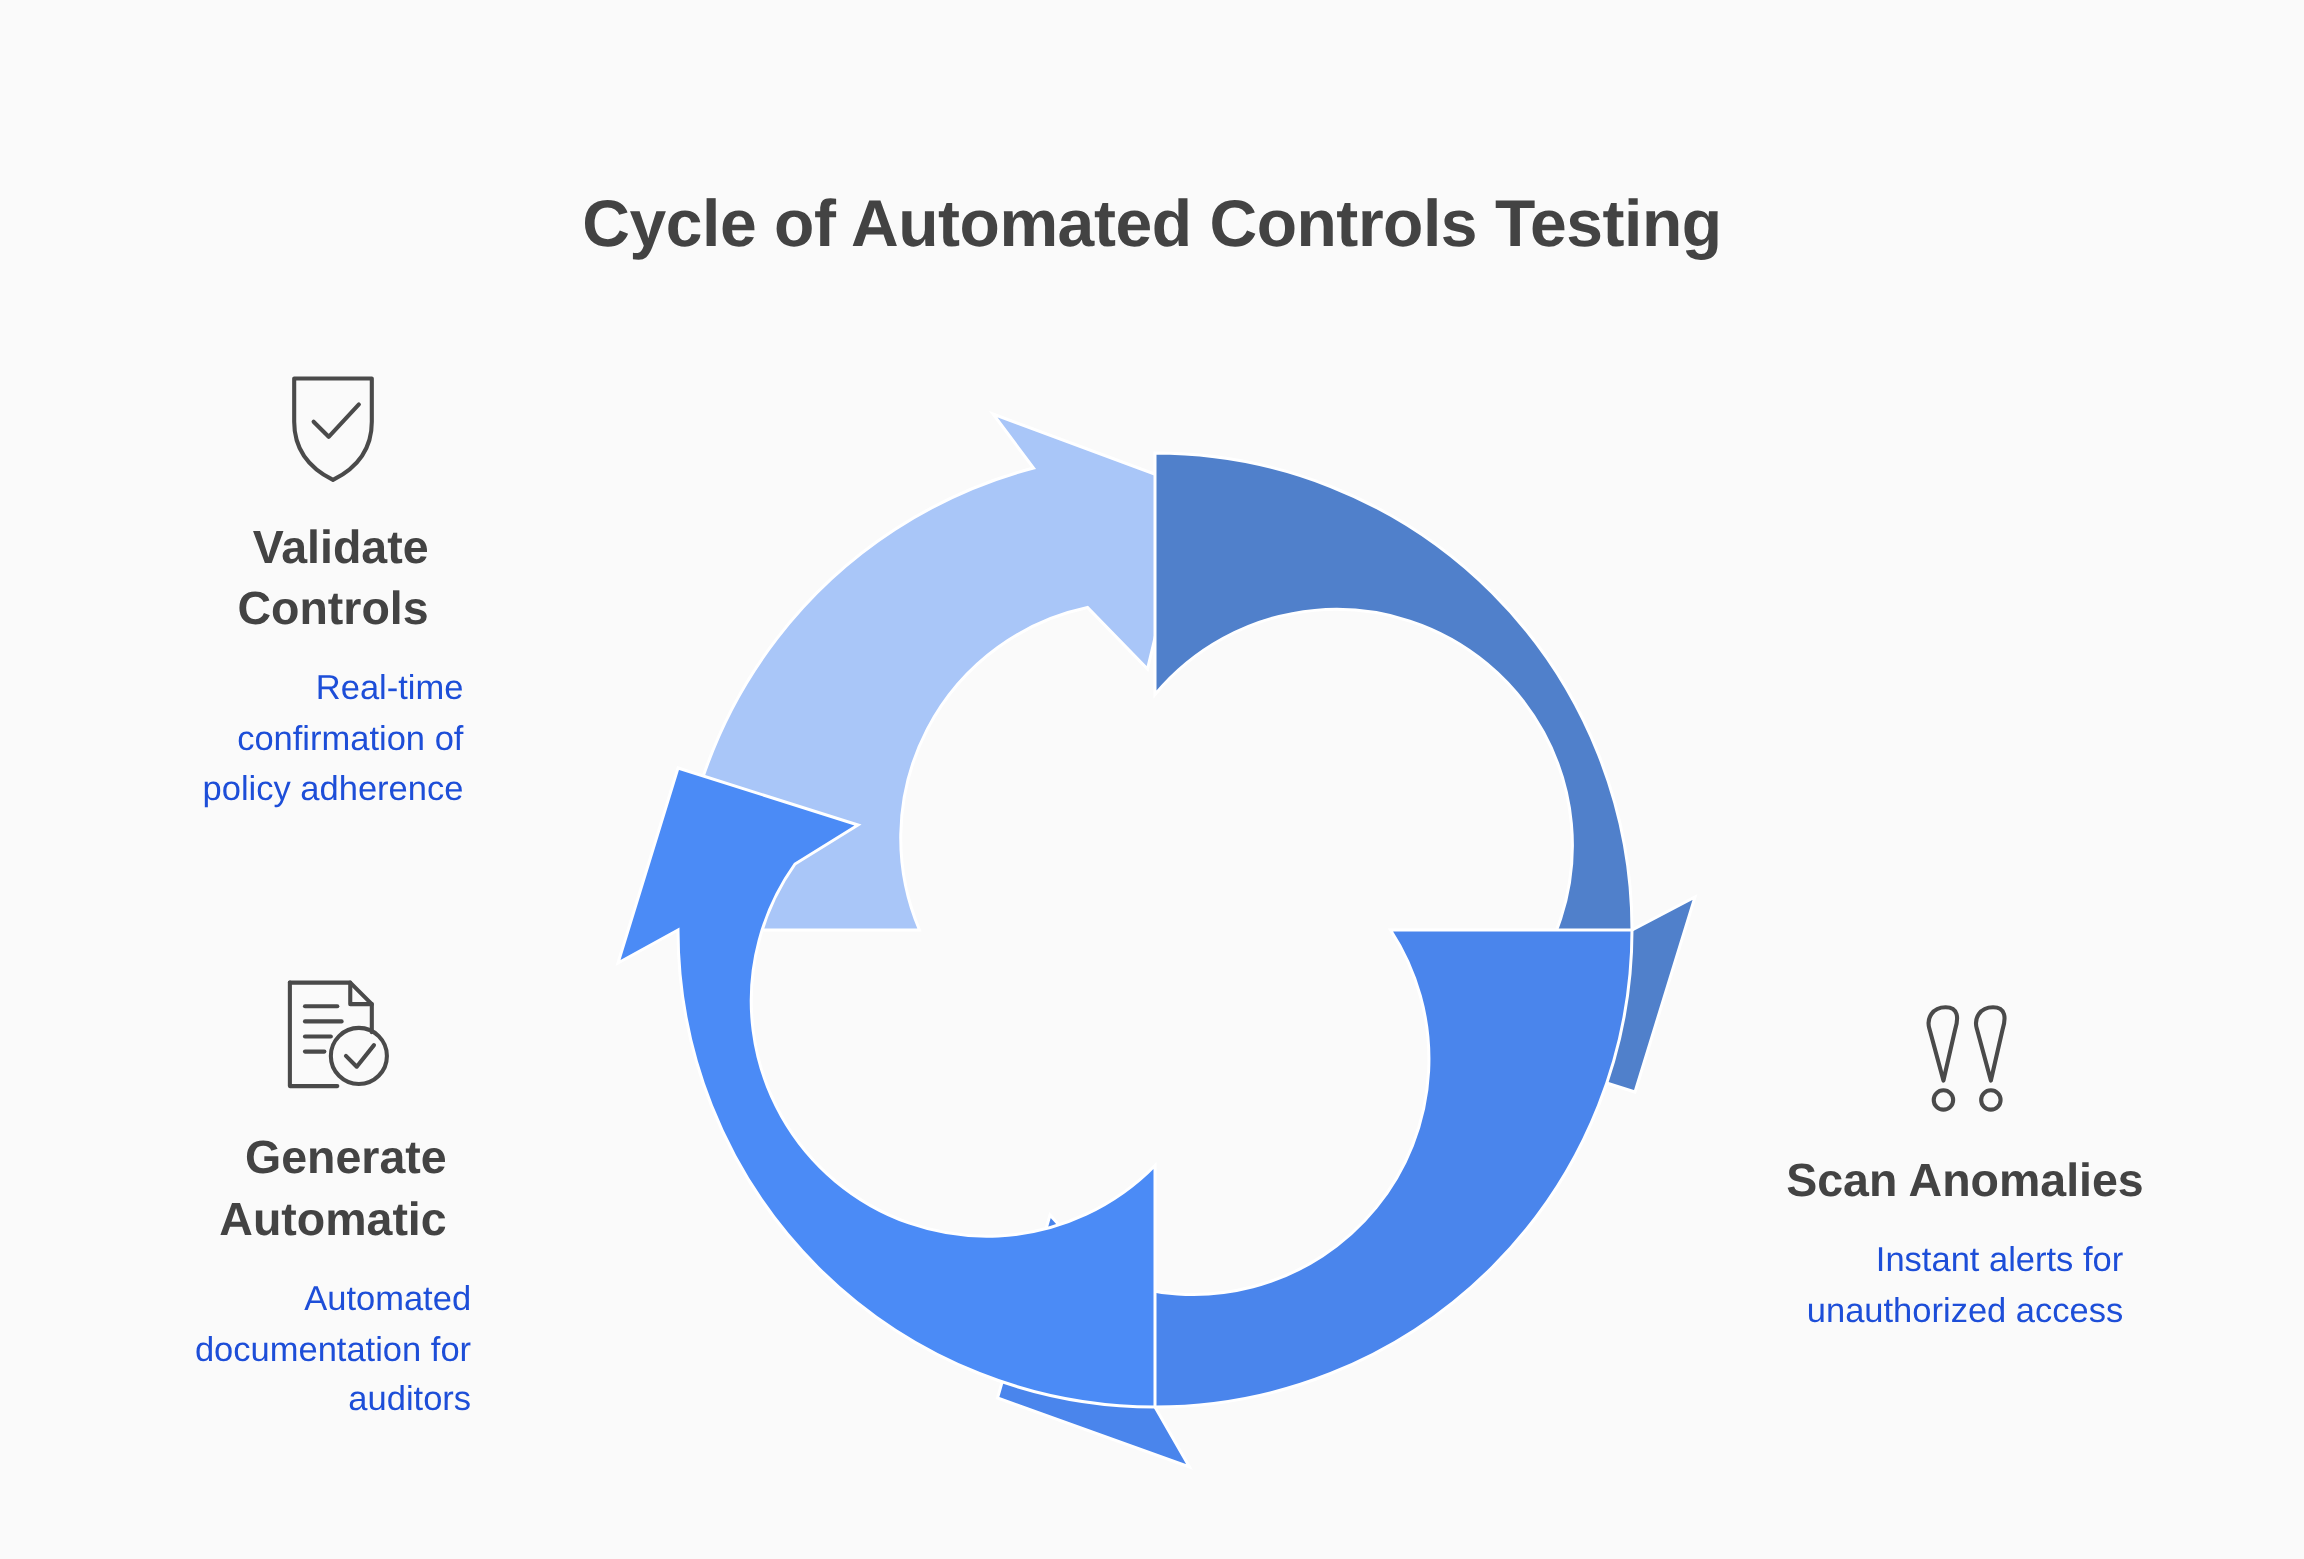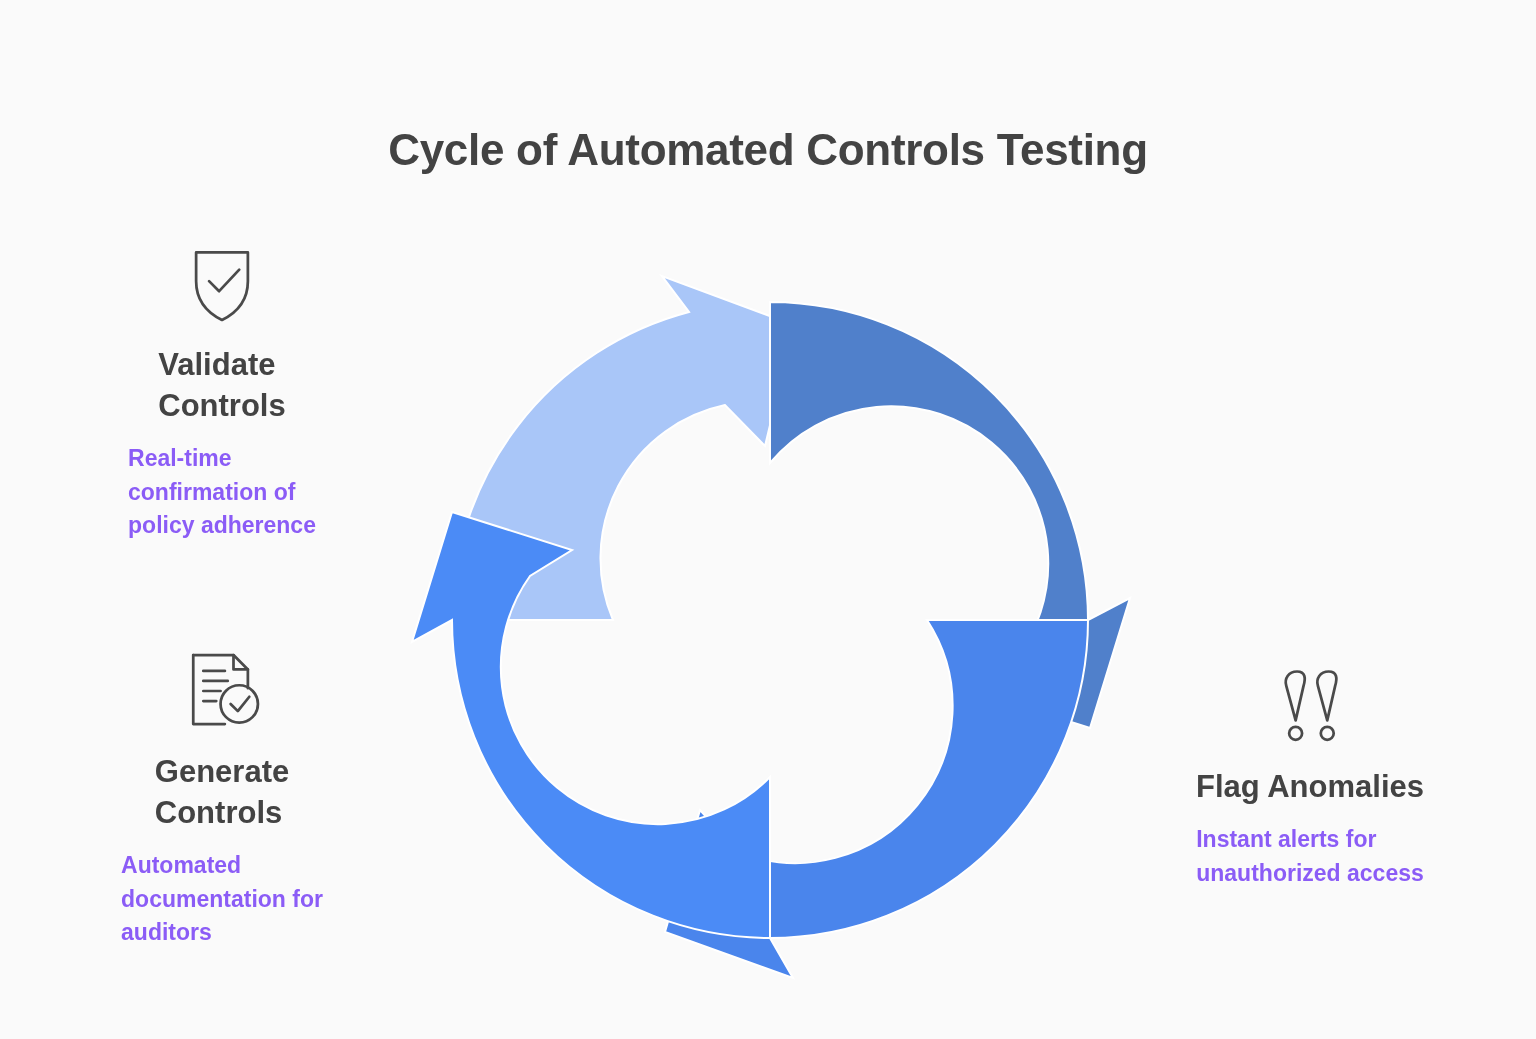--- a/index.html
+++ b/index.html
@@ -33,21 +33,21 @@
     font-weight: bold;
     color: #434343;
     letter-spacing: -0.3px;
     line-height: 1.15;
   }
 
   
   .card {
     position: absolute;
     width: 300px;
-    text-align: left;
+    text-align: right;
     display: flex;
     flex-direction: column;
     align-items: center;
   }
   .card-icon {
     width: 92px;
     height: 92px;
     display: block;
     margin-bottom: 14px;
   }
@@ -59,22 +59,22 @@
   .card-title {
     font-size: 31px;
     font-weight: bold;
     color: #434343;
     line-height: 1.33;
     margin: 0 0 16px 0;
     white-space: pre-line;
   }
   .card-desc {
     font-size: 23px;
-    font-weight: bold;
-    color: #8b5cf6;
+    font-weight: normal;
+    color: #1d4ed8;
     line-height: 1.45;
     margin: 0;
     white-space: pre-line;
   }
 
   
   #card-validate-controls  { left: 72px;  top: 238px; }
   #card-generate-evidence  { left: 72px;  top: 645px; }
   
   #card-scan-user-accounts { left: 1160px; top: 305px; }
@@ -262,34 +262,34 @@
         <path d="M40 7 V17 H50"></path>
         <path d="M19 18 H34"></path>
         <path d="M19 25 H36"></path>
         <path d="M19 32 H31"></path>
         <path d="M19 39 H28"></path>
         <circle cx="44" cy="41" r="13"></circle>
         <path d="M38 41 L43 46 L51 36"></path>
       </svg>
     </span>
     <div class="card-title">Generate
-Controls</div>
+Automatic</div>
     <div class="card-desc">Automated
 documentation for
 auditors</div>
   </div>
 
 
   <div class="card" id="card-flag-anomalies">
     <span class="card-icon">
       <svg viewBox="0 0 64 64" fill="none" stroke="#4A4A4A" stroke-width="1.9" stroke-linecap="round" stroke-linejoin="round">
         <path d="M23 8 C17 8 14 13 15.5 18 L22 42 L27.5 18 C29 13 29 8 23 8 Z"></path>
         <circle cx="22" cy="51" r="4.5"></circle>
         <path d="M45 8 C39 8 36 13 37.5 18 L44 42 L49.5 18 C51 13 51 8 45 8 Z"></path>
         <circle cx="44" cy="51" r="4.5"></circle>
       </svg>
     </span>
-    <div class="card-title">Flag Anomalies</div>
+    <div class="card-title">Scan Anomalies</div>
     <div class="card-desc">Instant alerts for
 unauthorized access</div>
   </div>
 
 </div>
 
 </body></html>

